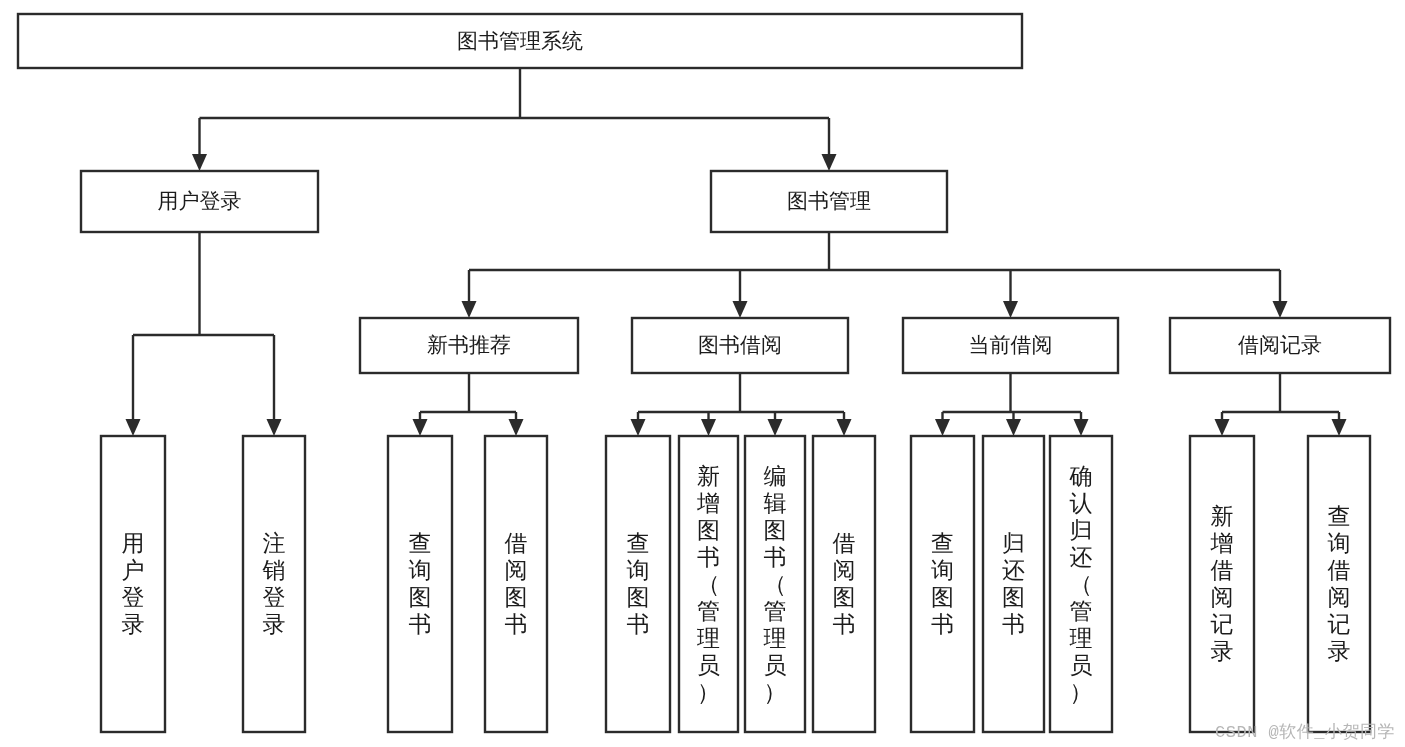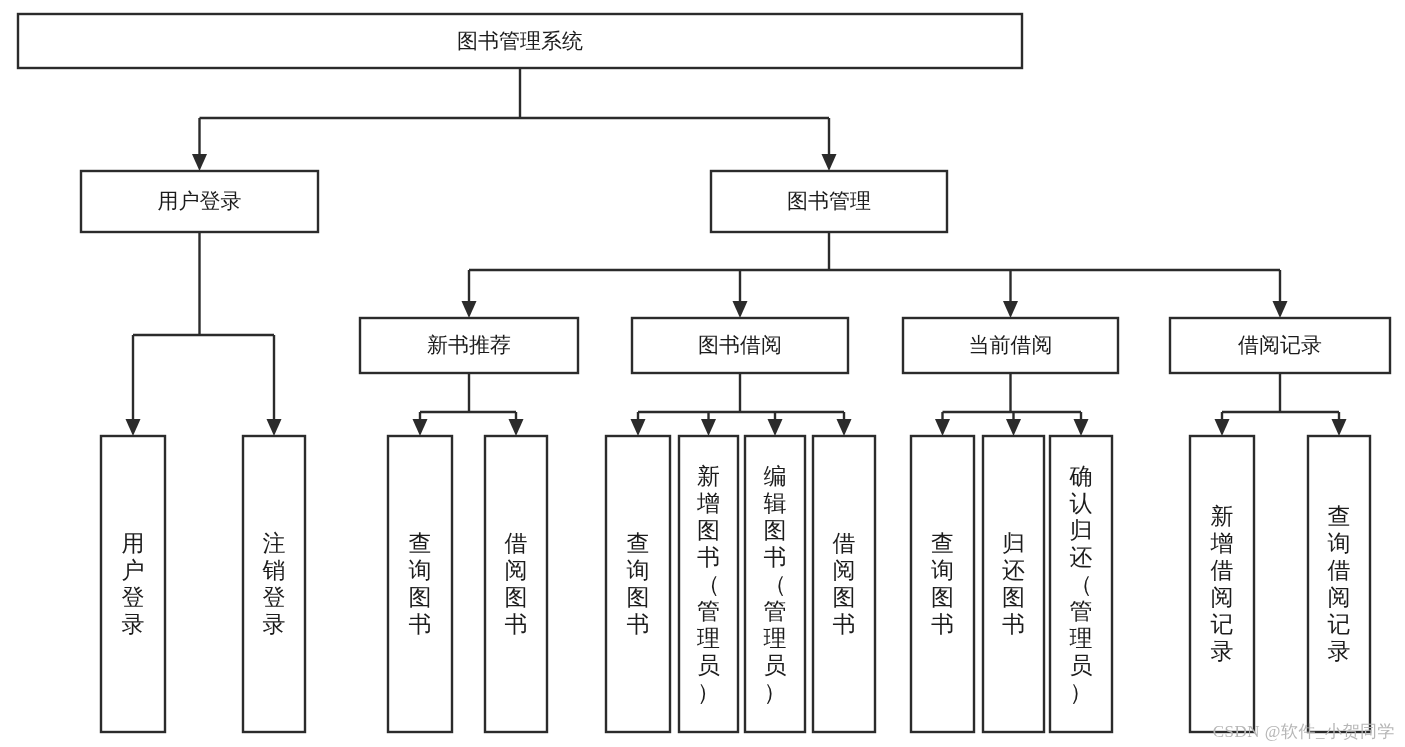--- a/index.html
+++ b/index.html
@@ -50,21 +50,21 @@
   .node-label-vert {
     font-family: "Liberation Sans", "DejaVu Sans", sans-serif;
     fill: #1c1c1c;
     font-size: 23px;
     text-anchor: middle;
   }
   .watermark {
     position: absolute;
     right: 10px;
     bottom: 4px;
-    font-family: Liberation Serif, serif;
+    font-family: Liberation Mono, monospace;
     font-size: 17px;
     color: #b6b6b6;
     letter-spacing: 0.5px;
     white-space: nowrap;
     pointer-events: none;
   }
 </style>
 </head>
 <body>
 

